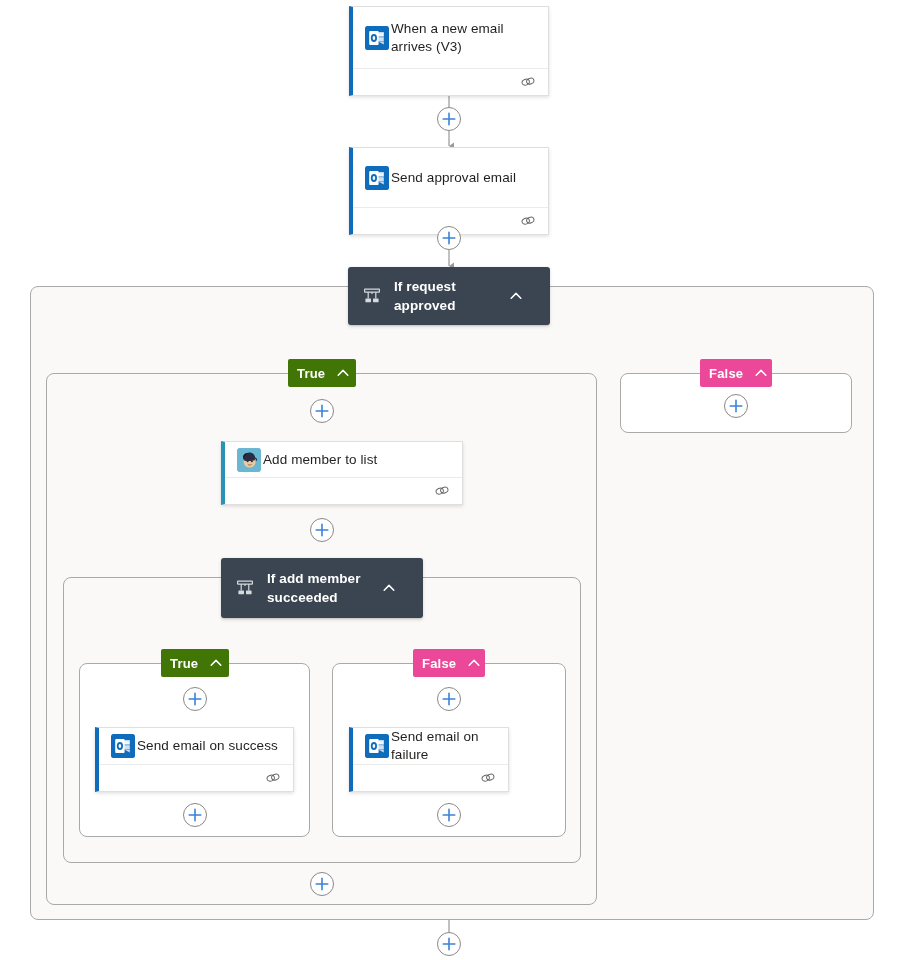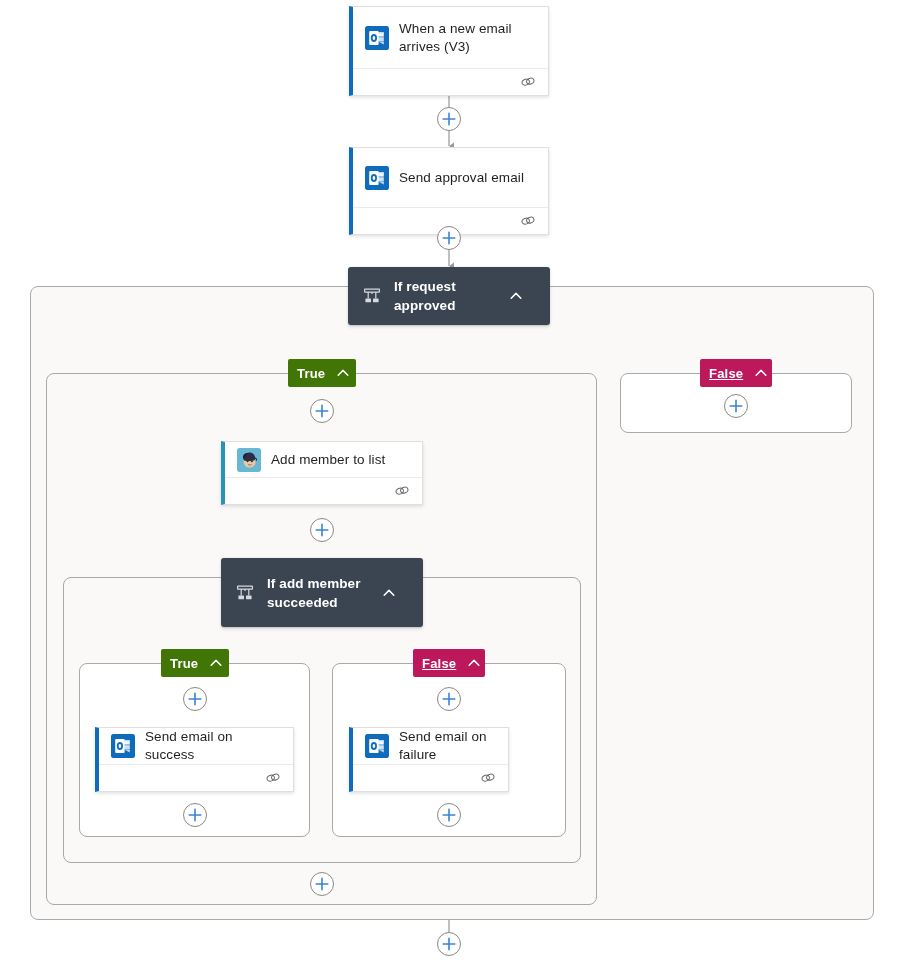--- a/index.html
+++ b/index.html
@@ -48,21 +48,21 @@
     box-shadow: 0 1.6px 3.6px rgba(0,0,0,.13), 0 0.3px 0.9px rgba(0,0,0,.10);
     z-index: 6;
     display: flex;
     flex-direction: column;
   }
   .card.teal { border-left-color: #2a93b5; }
   .card-body {
     flex: 1 1 auto;
     display: flex;
     align-items: center;
-    gap: 10px;
+    gap: 2px;
     padding: 0 12px;
     min-height: 0;
   }
   .card-title {
     font-size: 13.5px;
     line-height: 18px;
     color: #201f1e;
     font-weight: 400;
     letter-spacing: .1px;
   }
@@ -122,21 +122,21 @@
     align-items: center;
     gap: 10px;
     padding: 0 9px;
     z-index: 8;
     color: #ffffff;
     font-size: 13px;
     font-weight: 700;
     letter-spacing: .2px;
   }
   .pill.true  { background: #417505; }
-  .pill.false { background: #be185d; text-decoration: underline; }
+  .pill.false { background: #ec4899; }
 
   
   .plus {
     position: absolute;
     width: 24px; height: 24px;
     border-radius: 50%;
     background: #ffffff;
     border: 1px solid #8a8886;
     box-sizing: border-box;
     z-index: 9;
@@ -244,21 +244,21 @@
     <path d="M6.2,6.1 v6.4 M13.8,6.1 v6.4" stroke="#d6d9de" stroke-width="1.2"></path>
     <path d="M10,6.1 v1.8" stroke="#d6d9de" stroke-width="1.2"></path>
     <rect x="3.4" y="12.6" width="5.6" height="3.6" rx="0.4" fill="#d6d9de"></rect>
     <rect x="11.0" y="12.6" width="5.6" height="3.6" rx="0.4" fill="#d6d9de"></rect>
   </svg>
         <div class="cond-title">If request approved</div>
         <svg class="chev" viewBox="0 0 16 16" xmlns="http://www.w3.org/2000/svg">
     <path d="M3.2,10.2 L8,5.4 L12.8,10.2" fill="none" stroke="#ffffff" stroke-width="1.5" stroke-linecap="round" stroke-linejoin="round"></path>
   </svg>
       </div>
-      <div class="card teal" style="left: 221px; top: 441px; width: 202px; height: 64px;">
+      <div class="card teal" style="left: 221px; top: 441px; width: 242px; height: 64px;">
         <div class="card-body">
           <svg class="conn-icon" viewBox="0 0 24 24" xmlns="http://www.w3.org/2000/svg">
     <rect x="0" y="0" width="24" height="24" rx="2" fill="#6ab7d4"></rect>
     <ellipse cx="12.6" cy="14.1" rx="6.0" ry="5.4" fill="#e8c9a0"></ellipse>
     <path d="M6.9,12.2 C6.0,8.2 8.4,4.6 12.3,4.6 C15.6,4.6 18.0,6.8 18.2,9.9
              C18.3,11.4 17.6,12.4 16.6,12.6 C14.2,13.1 9.6,13.4 6.9,12.2 Z" fill="#2c2c44"></path>
     <path d="M6.4,11.0 C5.4,9.0 6.2,6.6 8.2,5.6 C9.4,5.0 10.6,5.2 11.2,5.8
              C9.0,6.6 7.2,8.4 6.9,11.3 Z" fill="#1d1d30"></path>
     <circle cx="10.6" cy="13.2" r="1.0" fill="#2c2c44"></circle>
     <circle cx="14.9" cy="13.2" r="1.0" fill="#2c2c44"></circle>
@@ -267,21 +267,21 @@
   </svg>
           <div class="card-title">Add member to list</div>
         </div>
         <div class="card-foot">
           <svg class="chain-icon" viewBox="0 0 18 16" xmlns="http://www.w3.org/2000/svg">
     <ellipse cx="6.4" cy="8.2" rx="4.3" ry="3.3" transform="rotate(-22 6.4 8.2)" fill="none" stroke="#4a4a4a" stroke-width="1.1"></ellipse>
     <ellipse cx="11.6" cy="7.0" rx="4.3" ry="3.3" transform="rotate(-22 11.6 7)" fill="none" stroke="#4a4a4a" stroke-width="1.1"></ellipse>
   </svg>
         </div>
       </div>
-      <div class="cond" style="left: 221px; top: 558px; width: 202px; height: 69px;">
+      <div class="cond" style="left: 221px; top: 558px; width: 202px; height: 60px;">
         <svg class="cond-icon" viewBox="0 0 20 20" xmlns="http://www.w3.org/2000/svg">
     <rect x="2.6" y="3.2" width="14.8" height="2.9" rx="0.4" fill="none" stroke="#d6d9de" stroke-width="1.2"></rect>
     <path d="M6.2,6.1 v6.4 M13.8,6.1 v6.4" stroke="#d6d9de" stroke-width="1.2"></path>
     <path d="M10,6.1 v1.8" stroke="#d6d9de" stroke-width="1.2"></path>
     <rect x="3.4" y="12.6" width="5.6" height="3.6" rx="0.4" fill="#d6d9de"></rect>
     <rect x="11.0" y="12.6" width="5.6" height="3.6" rx="0.4" fill="#d6d9de"></rect>
   </svg>
         <div class="cond-title">If add member succeeded</div>
         <svg class="chev" viewBox="0 0 16 16" xmlns="http://www.w3.org/2000/svg">
     <path d="M3.2,10.2 L8,5.4 L12.8,10.2" fill="none" stroke="#ffffff" stroke-width="1.5" stroke-linecap="round" stroke-linejoin="round"></path>

